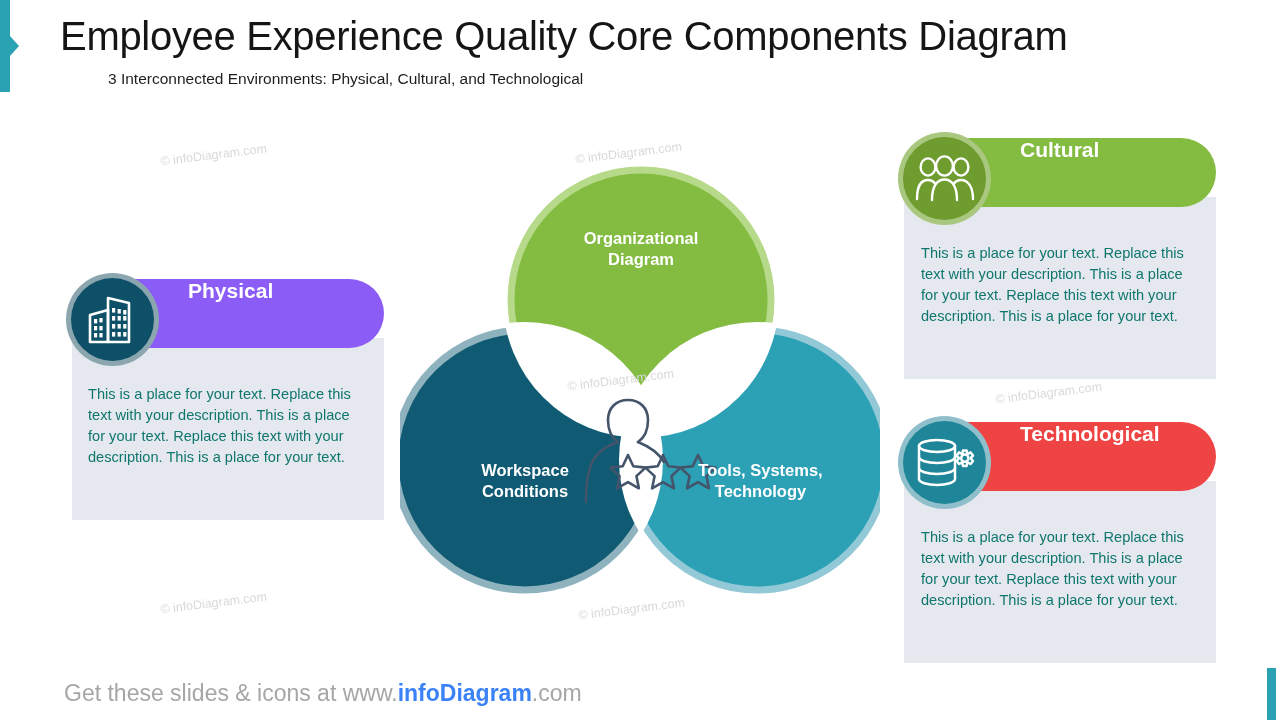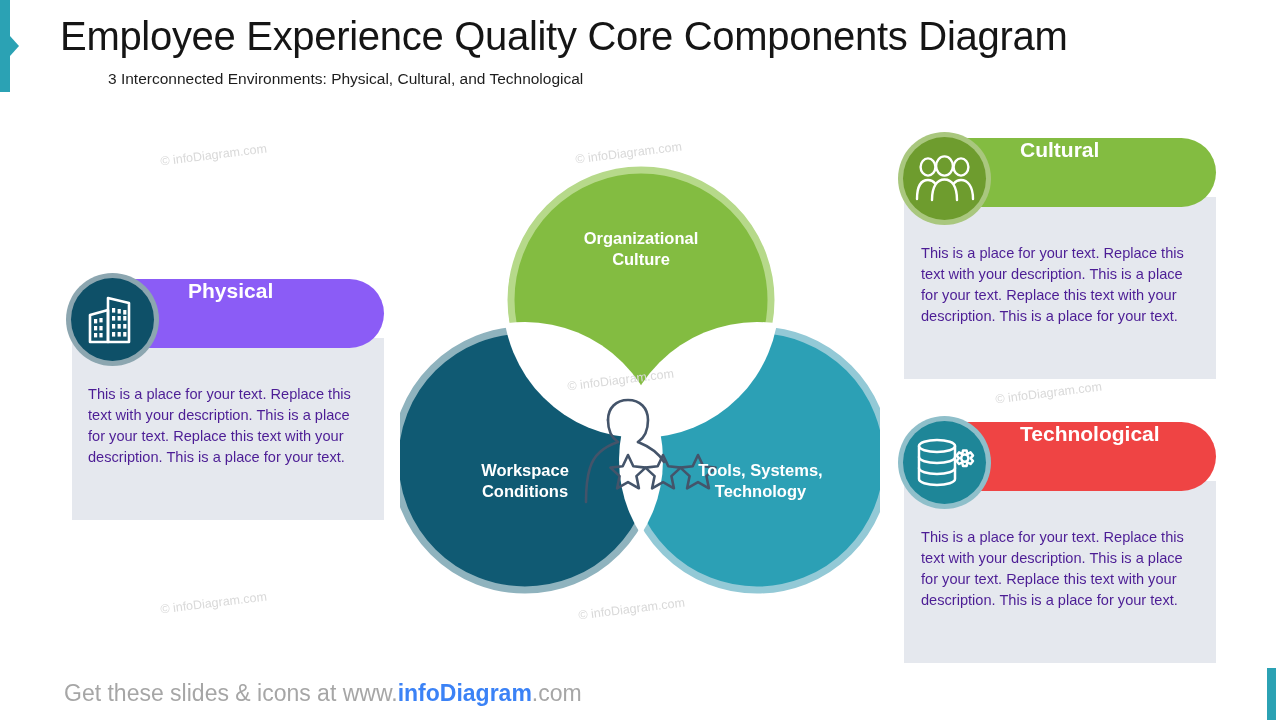--- a/index.html
+++ b/index.html
@@ -42,21 +42,21 @@
 
   
   .card{position:absolute;}
   .card-body{
     position:absolute;
     background:#E5E8EE;
     box-sizing:border-box;
   }
   .card-text{
     position:absolute;
-    font-size:14.6px;line-height:1.43;color:#4c1d95;
+    font-size:14.6px;line-height:1.43;color:#0f766e;
   }
   .pill{
     position:absolute;
     border-radius:40px;
     display:flex;align-items:flex-start;
     box-sizing:border-box;
   }
   .pill-label{
     font-size:21px;font-weight:bold;color:#ffffff;
   }
@@ -229,21 +229,21 @@
       </g>
       <g fill="none" stroke="#44546A" stroke-width="2.6" stroke-linejoin="round">
         <polygon points="228,305 233.3,316.3 245.6,317.6 236.4,326.1 238.9,338.3 228,332.1 217.1,338.3 219.6,326.1 210.4,317.6 222.7,316.3"></polygon>
         <polygon points="263,305 268.3,316.3 280.6,317.6 271.4,326.1 273.9,338.3 263,332.1 252.1,338.3 254.6,326.1 245.4,317.6 257.7,316.3"></polygon>
         <polygon points="298,305 303.3,316.3 315.6,317.6 306.4,326.1 308.9,338.3 298,332.1 287.1,338.3 289.6,326.1 280.4,317.6 292.7,316.3"></polygon>
       </g>
     </svg>
 
     <div class="venn-label" style="left:151px;top:78px;width:180px;">
       <div>Organizational</div>
-      <div>Culture</div>
+      <div>Diagram</div>
     </div>
     <div class="venn-label" style="left:268px;top:310px;width:185px;">
       <div>Tools, Systems,</div>
       <div>Technology</div>
     </div>
     <div class="venn-label" style="left:36px;top:310px;width:178px;">
       <div>Workspace</div>
       <div>Conditions</div>
     </div>
   </div>

